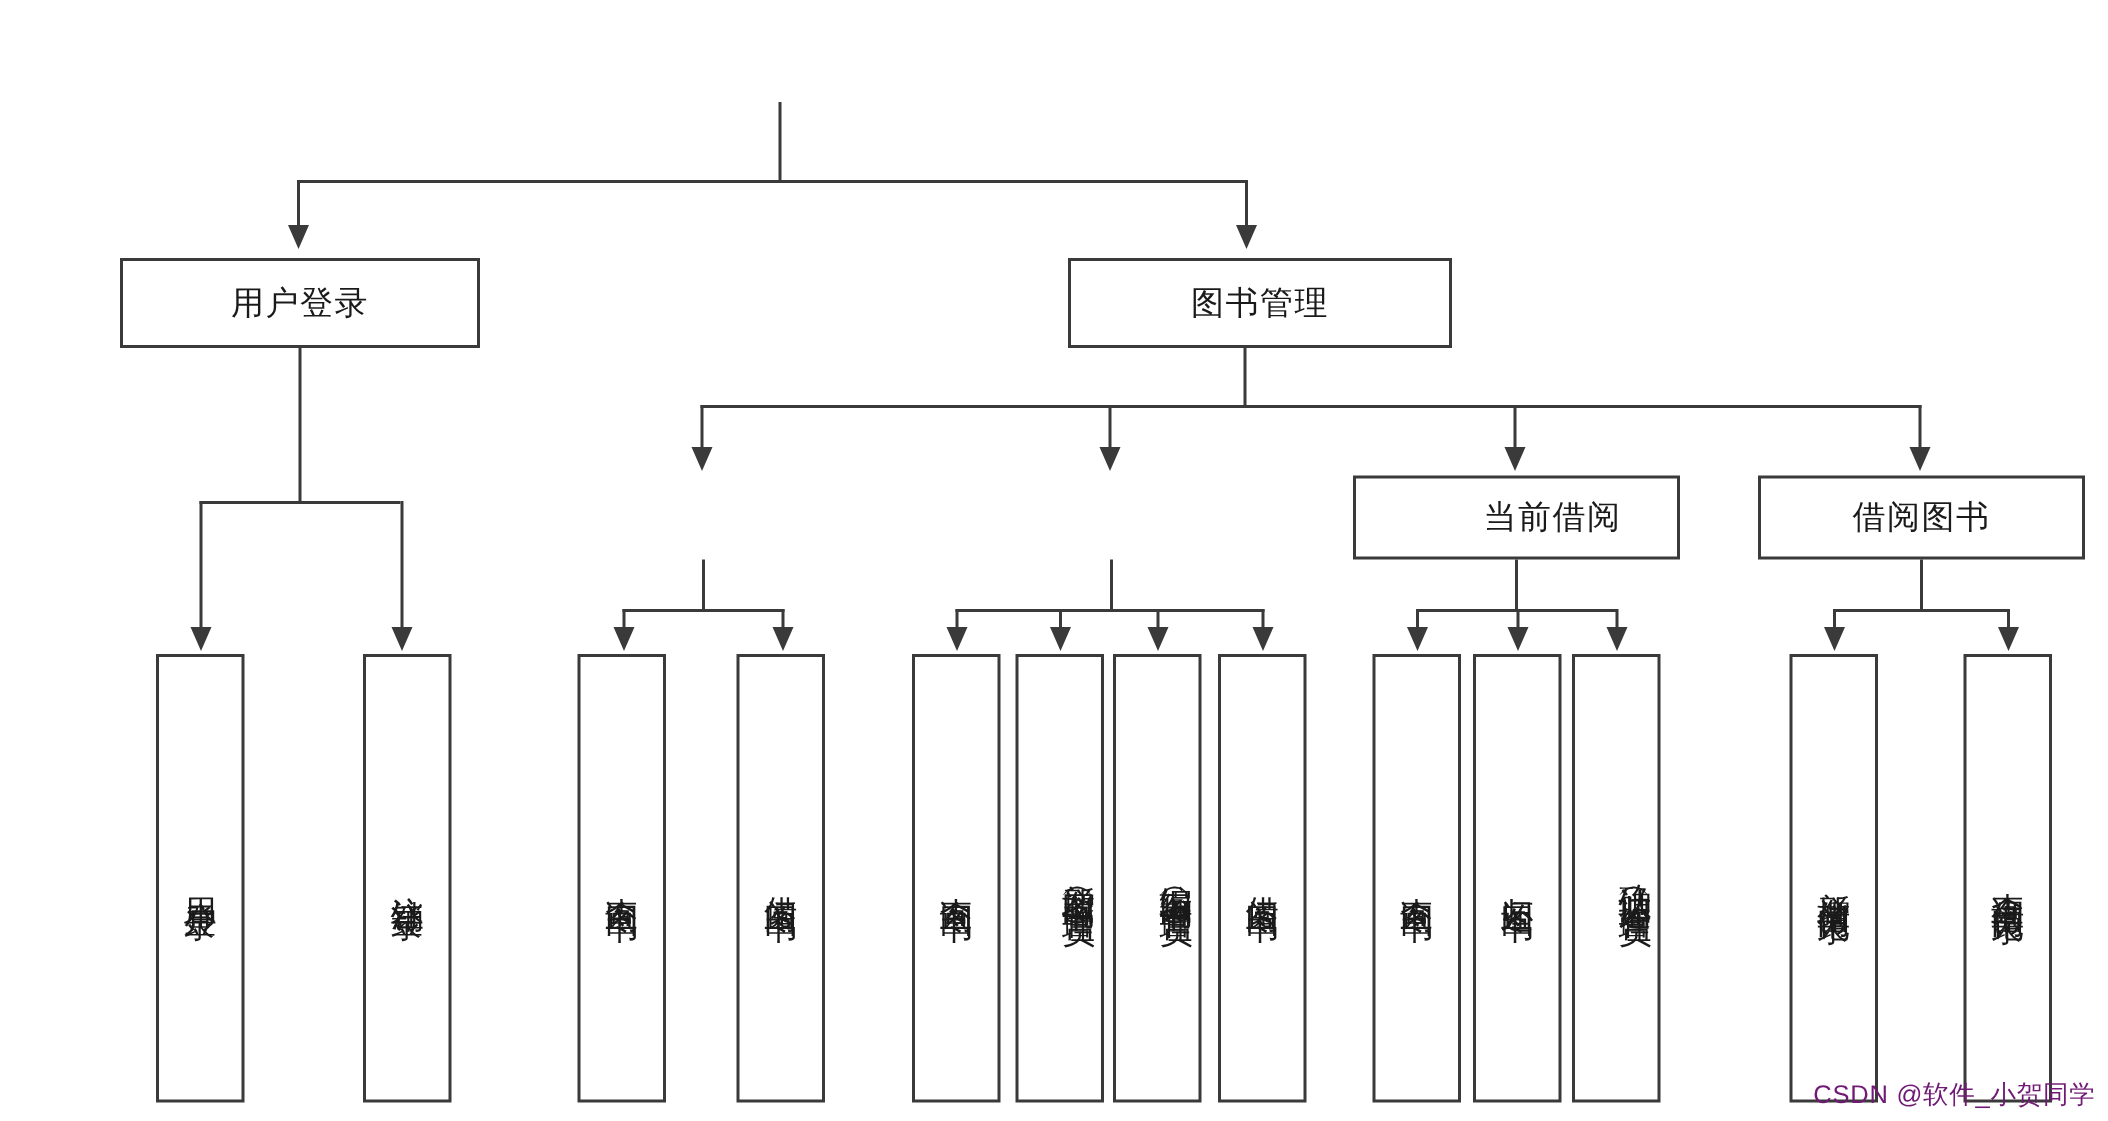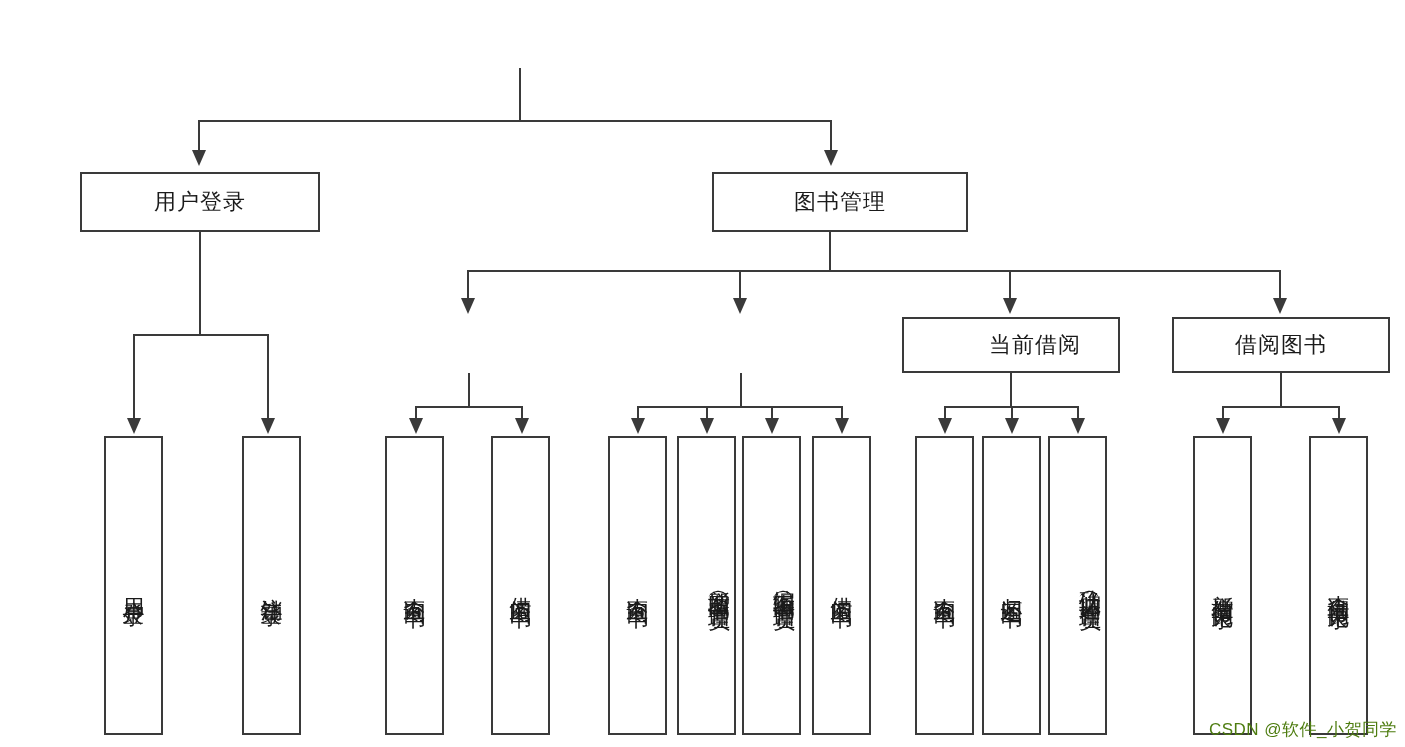--- a/index.html
+++ b/index.html
@@ -61,21 +61,21 @@
     height: 0;
     border-left: 7px solid transparent;
     border-right: 7px solid transparent;
     border-top: 16px solid #3a3a3a;
   }
   #watermark {
     position: absolute;
     right: 8px;
     bottom: 6px;
     font-size: 17px;
-    color: #4d7c0f;
+    color: #701a75;
     white-space: nowrap;
     letter-spacing: 0.5px;
   }
 </style>
 </head>
 <body>
 
 <div id="canvas">
 
 

